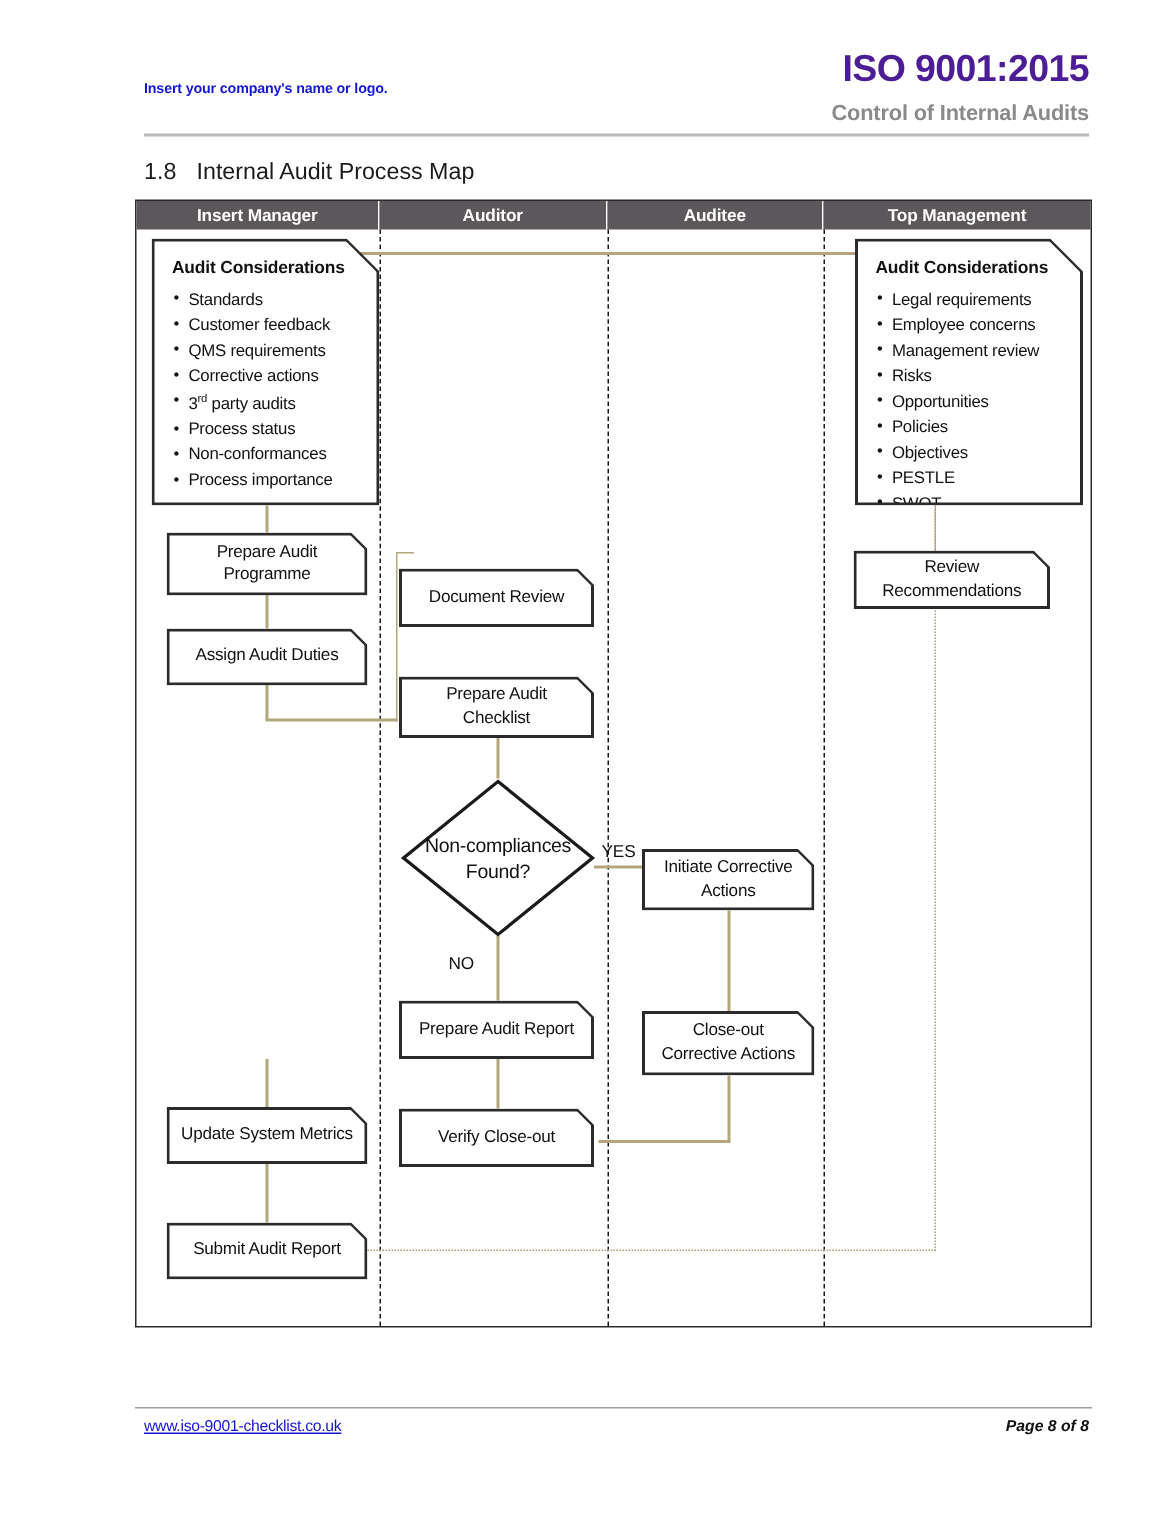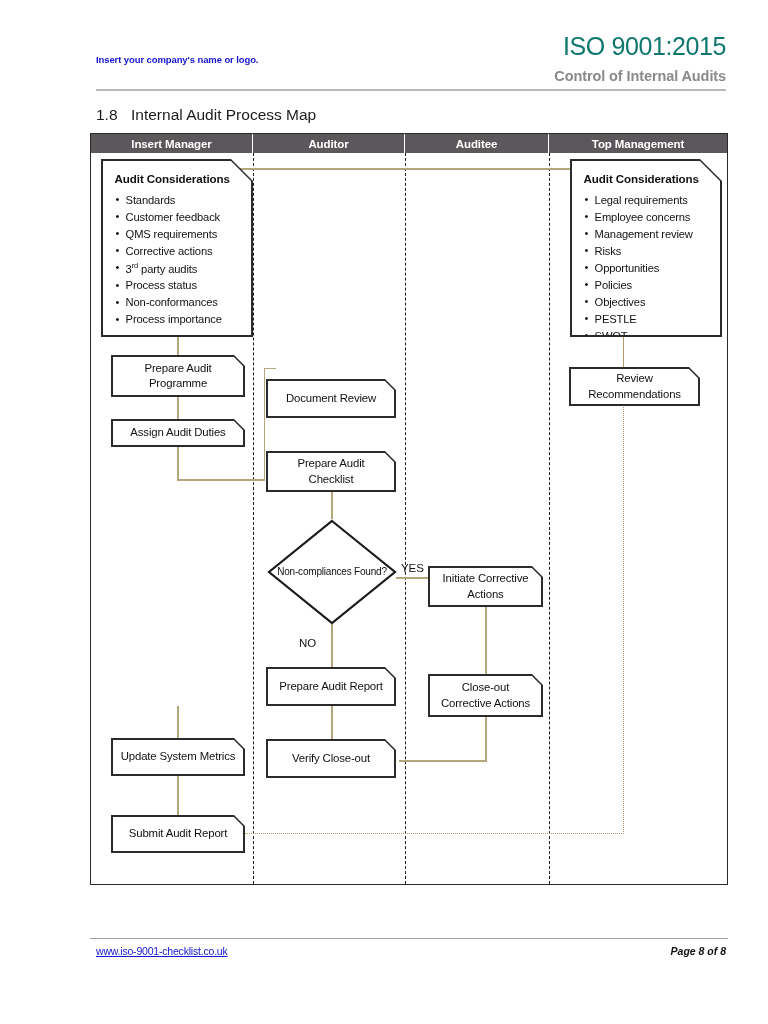--- a/index.html
+++ b/index.html
@@ -12,21 +12,21 @@
   .page{position:absolute;left:0;top:0;width:768px;height:1024px;}
 
   
   .hdr-company{
     position:absolute;left:96px;top:54px;
     font-size:9.5px;font-weight:bold;color:#1515d6;
     letter-spacing:-0.1px;
   }
   .hdr-iso{
     position:absolute;right:42px;top:32px;
-    font-size:25px;font-weight:normal;color:#0f766e;
+    font-size:25px;font-weight:bold;color:#4c1d95;
     letter-spacing:-0.4px;text-align:left;
   }
   .hdr-sub{
     position:absolute;right:42px;top:68px;
     font-size:14.5px;font-weight:bold;color:#8a8a8a;
     text-align:right;letter-spacing:-0.1px;
   }
   .hdr-rule{
     position:absolute;left:96px;top:89px;width:630px;height:2px;
     background:#b9b9b9;
@@ -128,21 +128,21 @@
   .card li sup{font-size:7.6px;vertical-align:super;}
 
   
   .diamond{
     position:absolute;
   }
   .diamond svg{position:absolute;left:0;top:0;}
   .diamond .dtext{
     position:absolute;left:0;top:0;right:0;bottom:0;
     display:flex;align-items:center;justify-content:center;
-    text-align:left;font-size:10px;color:#111;line-height:1.34;
+    text-align:center;font-size:13px;color:#111;line-height:1.34;
     letter-spacing:-0.2px;
   }
   .branch-label{
     position:absolute;font-size:11.5px;color:#111;letter-spacing:-0.1px;
   }
 
   
   .ft-rule{
     position:absolute;left:90px;top:938px;width:638px;height:1px;
     background:#9e9e9e;
@@ -246,21 +246,21 @@
           <li>PESTLE</li>
           <li>SWOT</li>
         </ul>
       </div>
     </div>
 
     <div class="node fold" style="left:20px;top:221px;width:134px;height:42px;">
       <div class="inner">Prepare Audit Programme</div>
     </div>
 
-    <div class="node fold" style="left:20px;top:285px;width:134px;height:28px;">
+    <div class="node fold" style="left:20px;top:285px;width:134px;height:38px;">
       <div class="inner">Assign Audit Duties</div>
     </div>
 
     <div class="node fold" style="left:175px;top:245px;width:130px;height:39px;">
       <div class="inner">Document Review</div>
     </div>
 
     <div class="node fold" style="left:175px;top:317px;width:130px;height:41px;">
       <div class="inner">Prepare Audit Checklist</div>
     </div>

